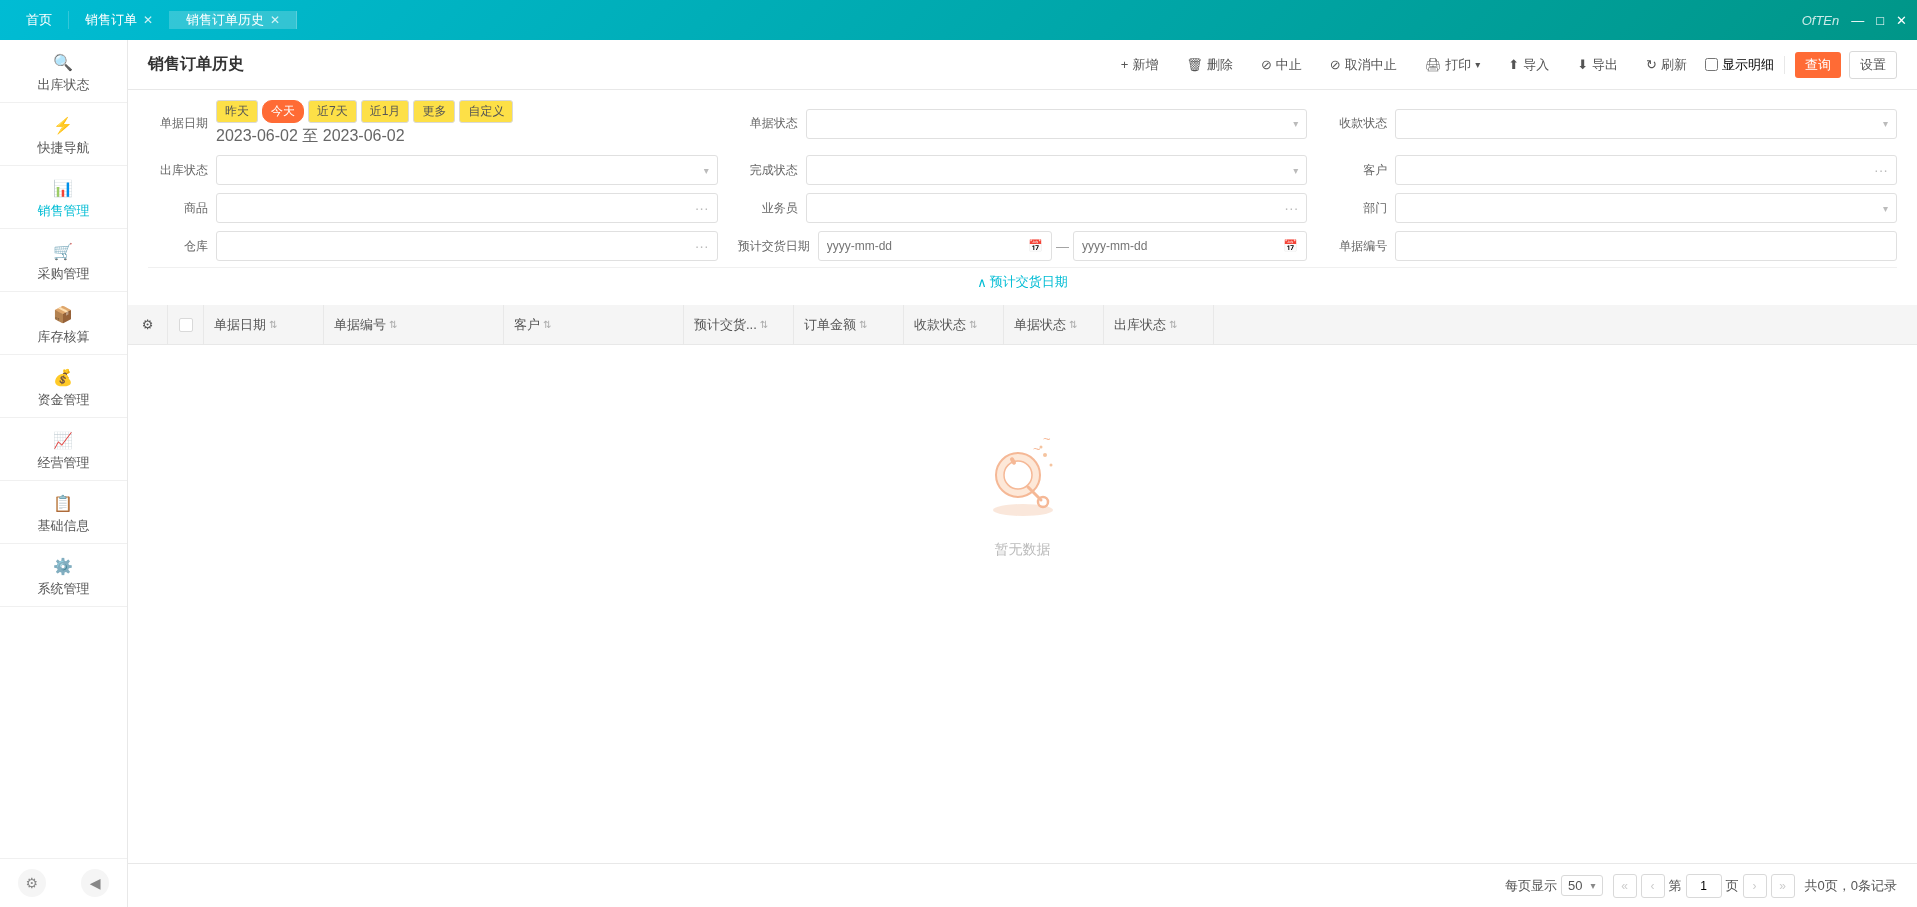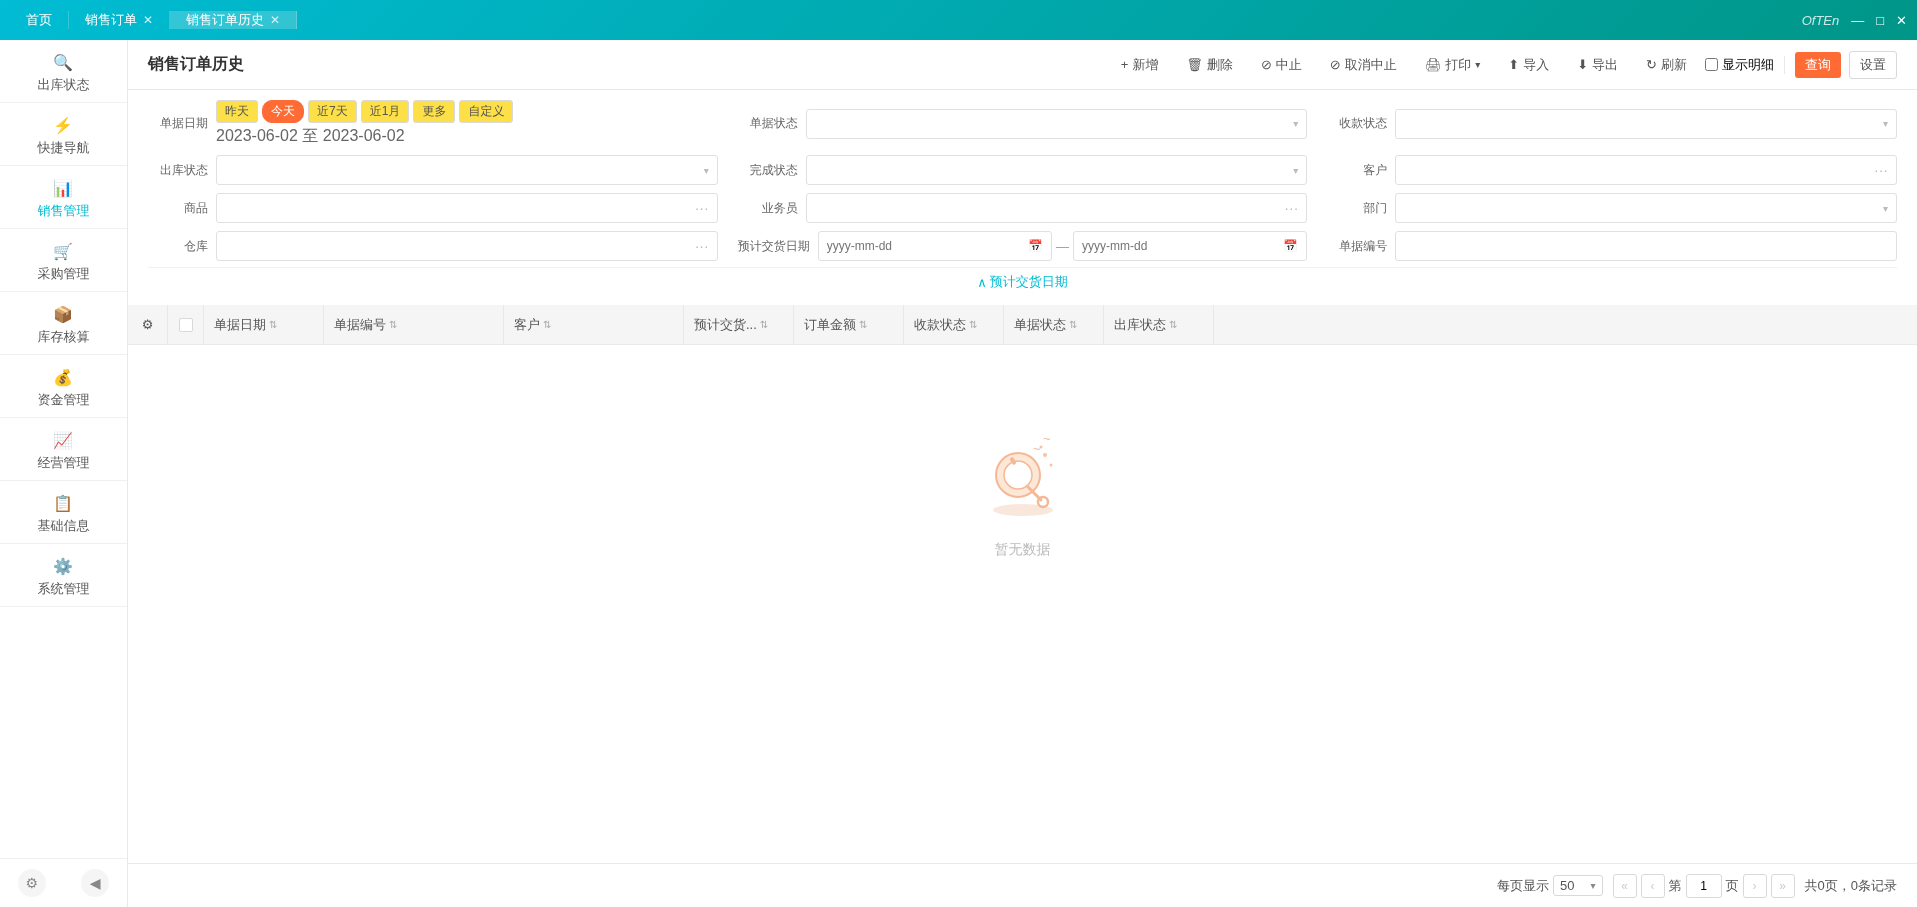--- a/index.html
+++ b/index.html
@@ -244,21 +244,21 @@
       display: flex;
       align-items: center;
       gap: 4px;
     }
     .page-size-box {
       border: 1px solid #d9d9d9;
       border-radius: 3px;
       padding: 2px 6px;
       display: flex;
       align-items: center;
-      gap: 16px;
+      gap: 8px;
       cursor: pointer;
       text-align: right;
     }
     .page-nav {
       display: flex;
       align-items: center;
       gap: 4px;
     }
     .page-nav-btn {
       width: 24px;

